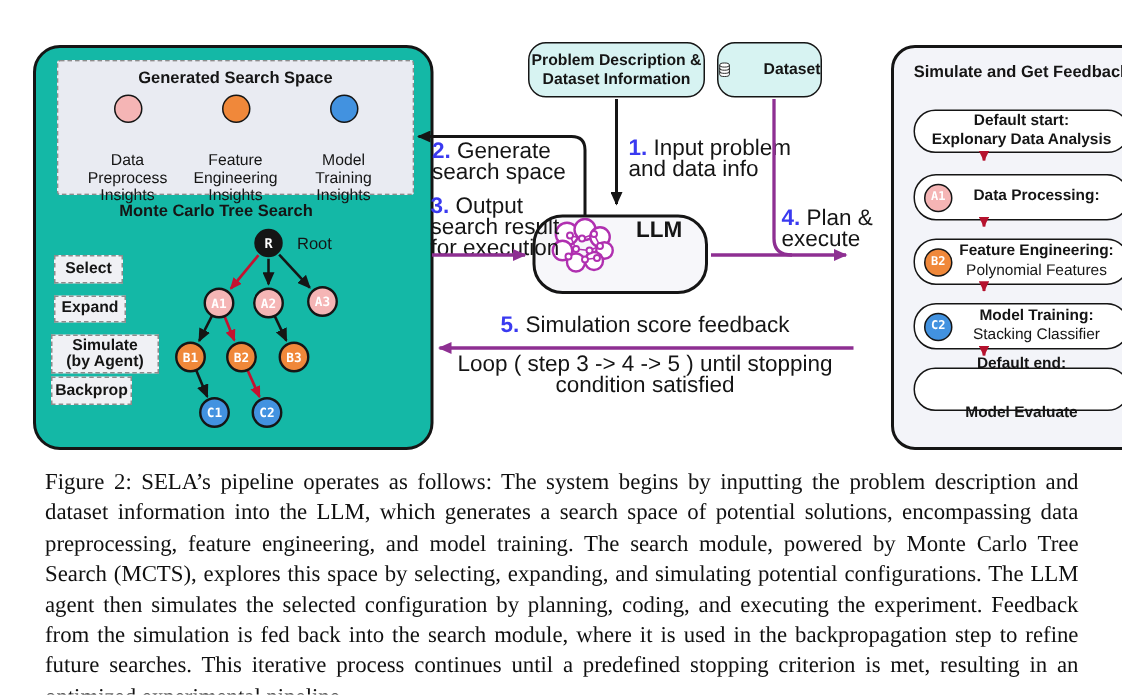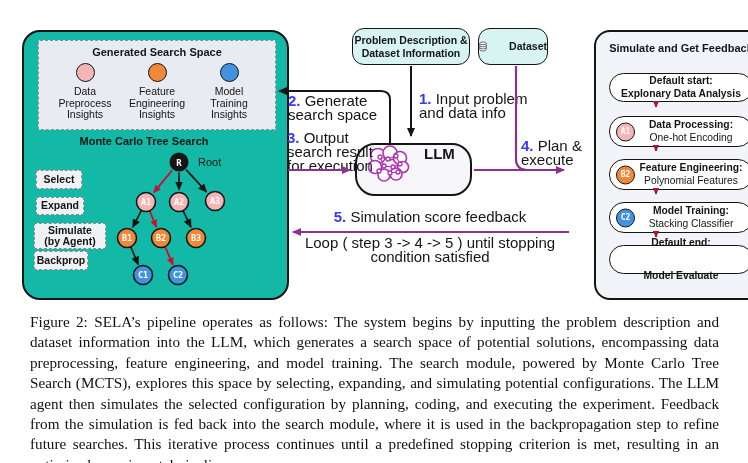--- a/index.html
+++ b/index.html
@@ -11,21 +11,21 @@
   .panel-left{left:22px;top:30px;width:263px;height:266px;background:#14b8a6;
               border:2px solid #151515;border-radius:18px;}
   .panel-right{left:570px;top:30px;width:170px;height:266px;background:#f3f4f9;
                border:2px solid #151515;border-radius:16px;margin-left:24px;}
   .panel-title{font-weight:bold;font-size:11px;text-align:center;}
   
   .dashed-box{left:14px;top:8px;width:236px;height:88px;background:#e9ebf2;
               border:1.3px dashed #8c8c8c;border-radius:2px;}
   .ss-title{margin-top:5px;}
   .insights{display:flex;justify-content:space-around;padding:0 10px;margin-top:5px;}
-  .insight{display:flex;flex-direction:column;align-items:center;width:80px;}
+  .insight{display:flex;flex-direction:column;align-items:center;width:80px;gap:16px;}
   .dot{width:19px;height:19px;border-radius:50%;border:1.7px solid #151515;box-sizing:border-box;}
   .dot.pink{background:#f5b5b5;} .dot.orange{background:#f0883a;} .dot.blue{background:#4292e0;}
   .ins-label{font-size:10.5px;line-height:11.5px;text-align:center;margin-top:4px;}
   .mcts-title{left:0;top:103px;width:240px;}
   
   .phase{background:#f0f1f5;border:1.3px dashed #8c8c8c;font-weight:bold;font-size:10.5px;
          line-height:11.5px;text-align:center;display:flex;flex-direction:column;
          justify-content:center;box-sizing:border-box;}
   
   .cyanbox{background:#d7f3f2;border:1.6px solid #151515;border-radius:12px;box-sizing:border-box;
@@ -169,21 +169,20 @@
     <div class="panel-title" style="margin-top:10px;">Simulate and Get Feedback</div>
 
     <div class="stage endpoint" style="top:41px;height:29px;">
       <div class="l1">Default start:</div>
       <div class="l2">Explonary Data Analysis</div>
     </div>
 
     <div class="stage withbadge" style="top:84px;height:31px;">
       <div class="badge pink">A1</div>
       <div class="l1">Data Processing:</div>
-      <div class="l2">One-hot Encoding</div>
     </div>
 
     <div class="stage withbadge" style="top:127px;height:31px;">
       <div class="badge orange">B2</div>
       <div class="l1">Feature Engineering:</div>
       <div class="l2">Polynomial Features</div>
     </div>
 
     <div class="stage withbadge" style="top:170px;height:31px;">
       <div class="badge blue">C2</div>

